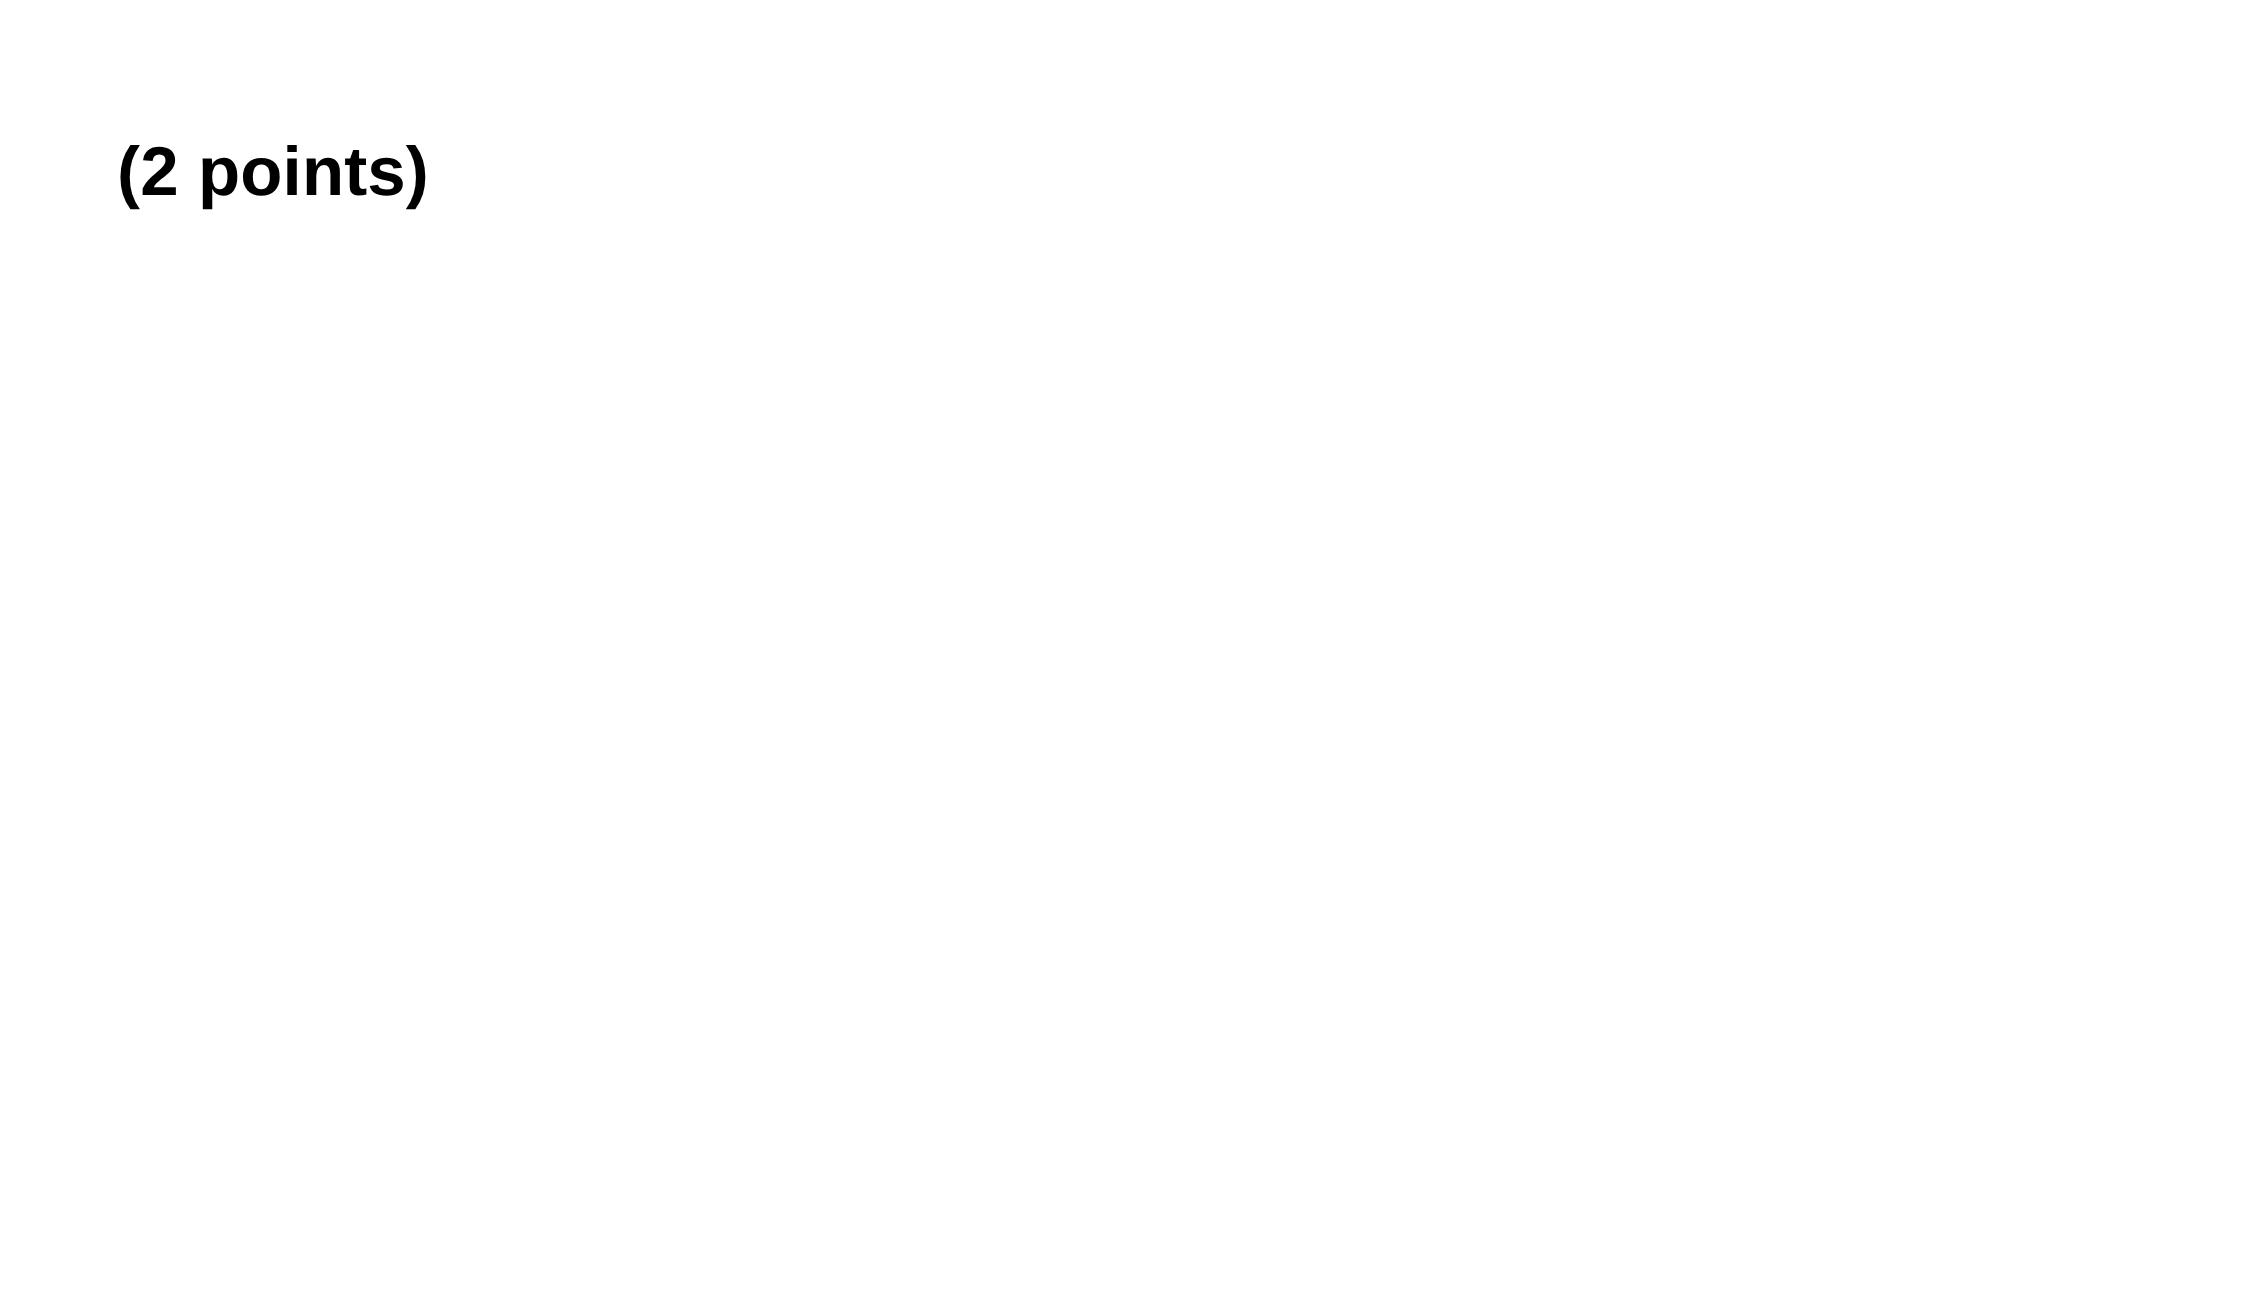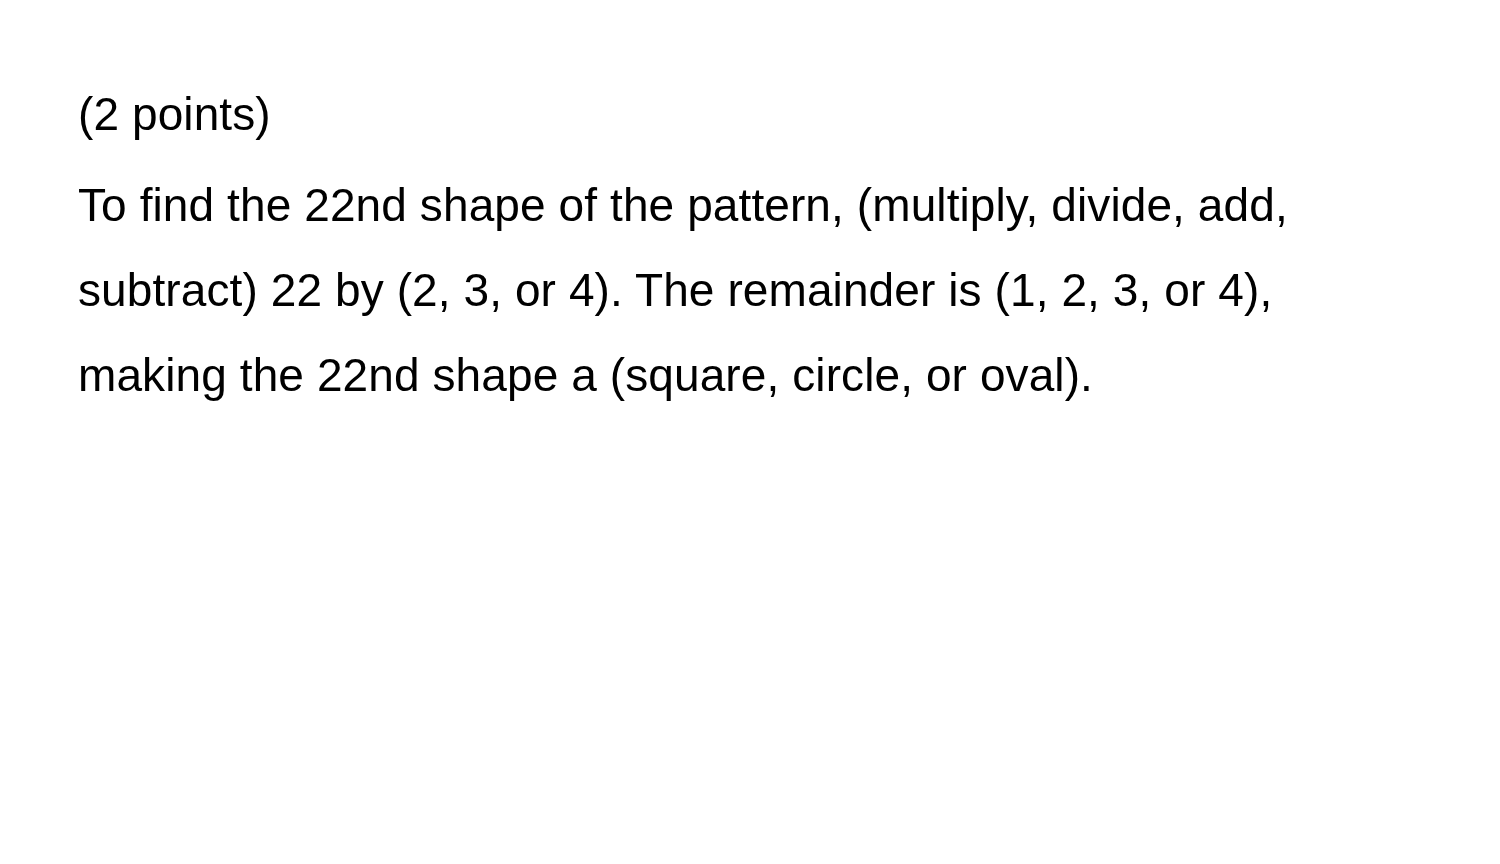--- a/index.html
+++ b/index.html
@@ -13,25 +13,24 @@
     background: #ffffff;
     font-family: -apple-system, BlinkMacSystemFont, "Segoe UI", Helvetica, Arial, sans-serif;
     overflow: hidden;
   }
   .content {
     padding: 72px 78px 0 78px;
     color: #000000;
     font-size: 46px;
     line-height: 1.85;
     letter-spacing: 0.1px;
-    font-weight: 400;
+    font-weight: 700;
   }
   .points {
     margin-bottom: 6px;
   }
 </style>
 </head>
 <body>
 
 <div class="content">
   <div class="points">(2 points)</div>
-  <div>To find the 22nd shape of the pattern, (multiply, divide, add, subtract) 22 by (2, 3, or 4). The remainder is (1, 2, 3, or 4), making the 22nd shape a (square, circle, or oval).</div>
 </div>
 
 </body></html>

